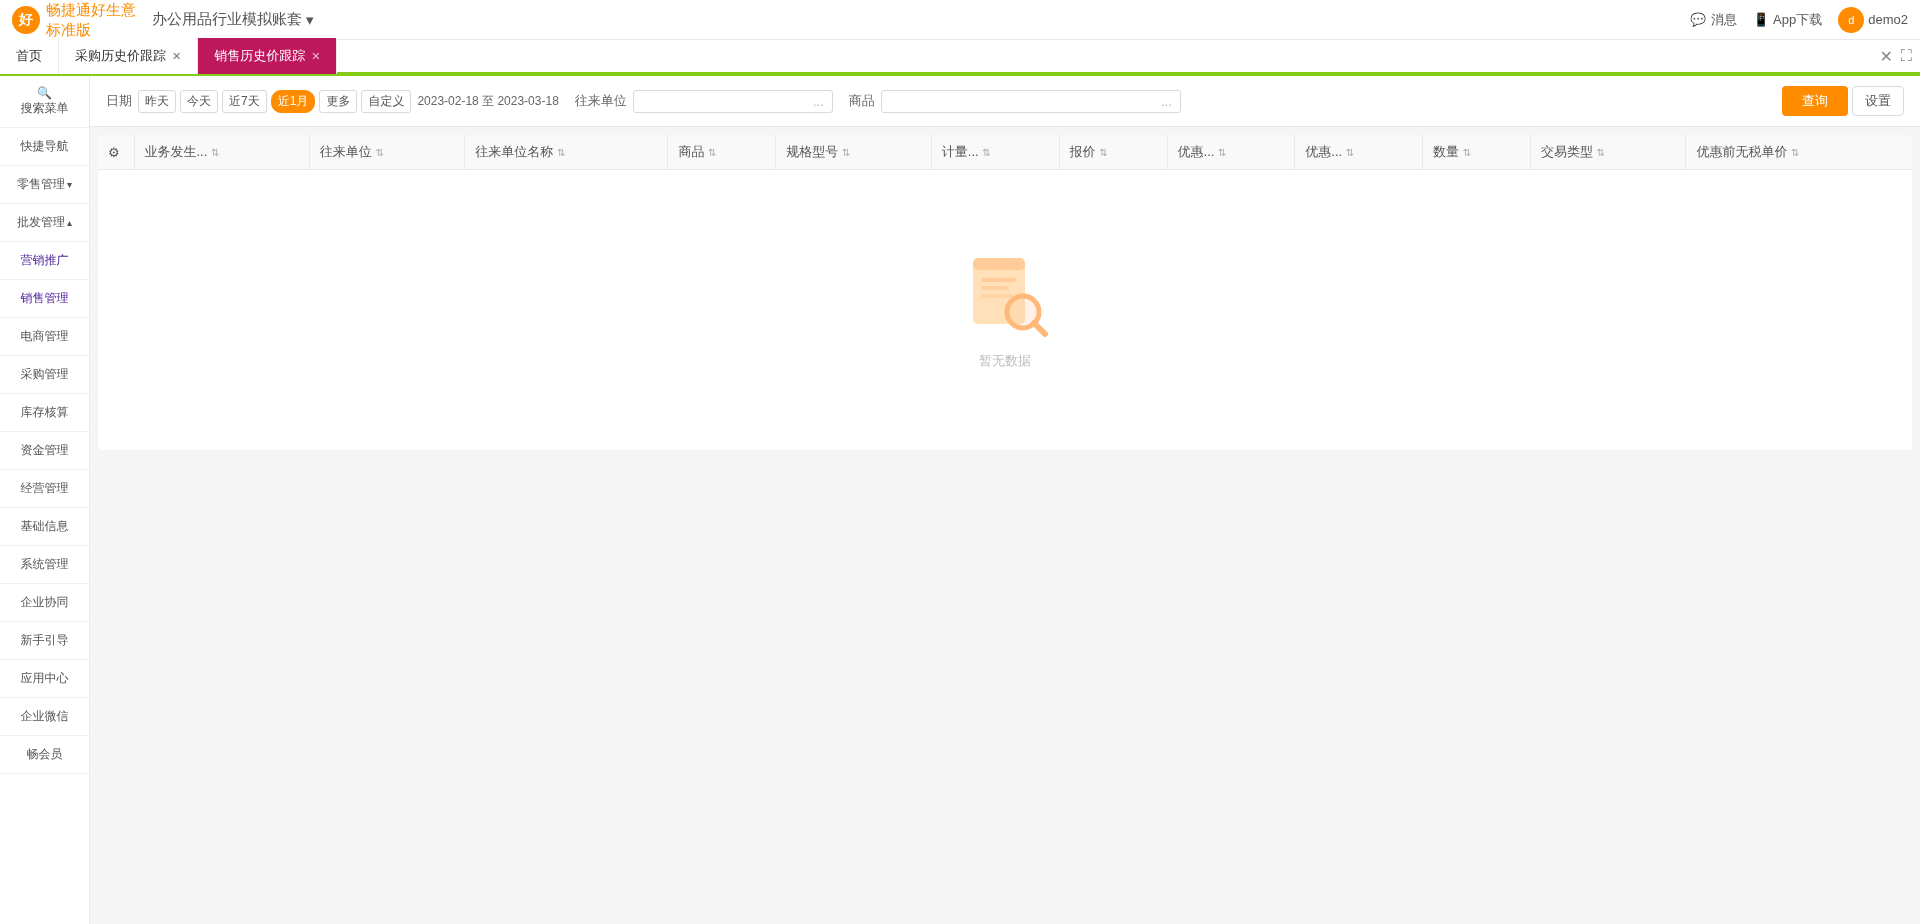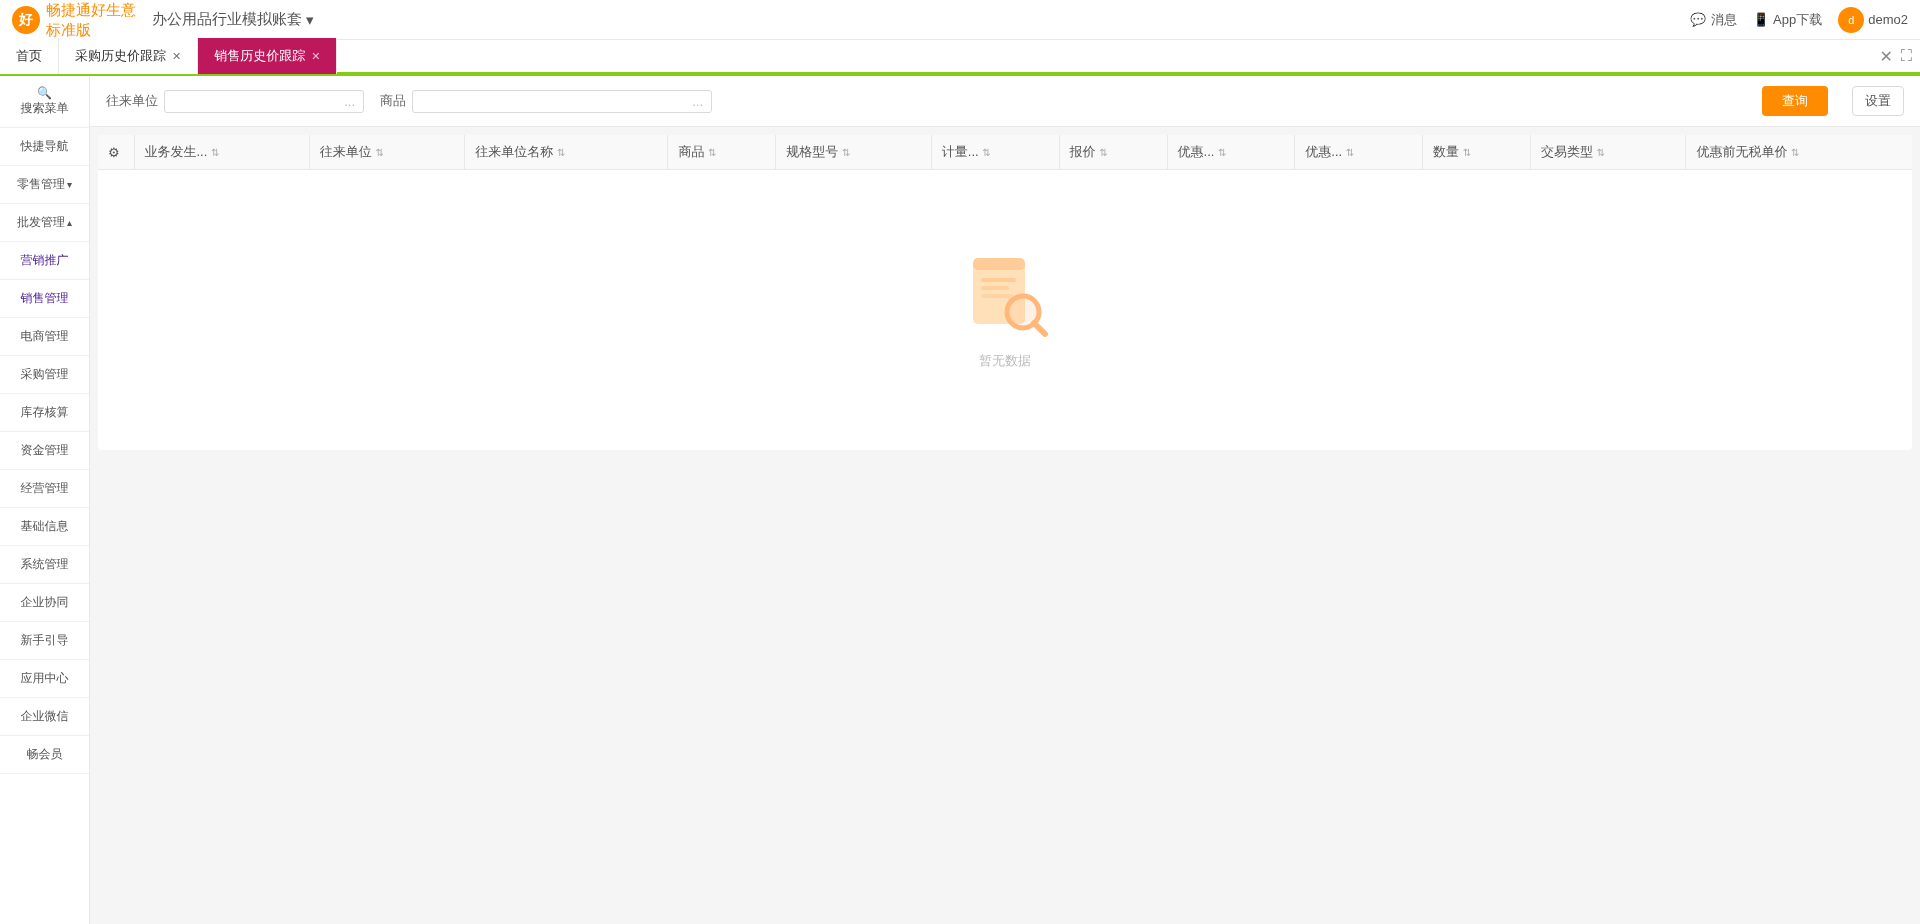--- a/index.html
+++ b/index.html
@@ -51,21 +51,21 @@
     .filter-group { display: flex; align-items: center; gap: 6px; }
     .filter-label { color: #666; font-size: 13px; white-space: nowrap; }
     .date-buttons { display: flex; align-items: center; gap: 4px; }
     .date-btn { padding: 2px 6px; border: 1px solid #d9d9d9; border-radius: 3px; cursor: pointer; font-size: 12px; color: #555; background: #fff; }
     .date-btn.active { background: #ff8c00; color: #fff; border-color: #ff8c00; border-radius: 10px; }
     .date-range { font-size: 12px; color: #666; }
     .filter-input { display: flex; align-items: center; border: 1px solid #d9d9d9; border-radius: 3px; padding: 3px 8px; min-width: 200px; font-size: 13px; color: #bbb; cursor: pointer; }
     .filter-input-dots { color: #bbb; margin-left: auto; }
     .query-btn { padding: 6px 20px; background: #ff8c00; color: #fff; border: none; border-radius: 4px; cursor: pointer; font-size: 13px; }
     .settings-btn { padding: 5px 12px; background: #fff; color: #555; border: 1px solid #d9d9d9; border-radius: 4px; cursor: pointer; font-size: 13px; }
-    .filter-right { margin-left: auto; display: flex; gap: 24px; align-items: center; }
+    .filter-right { margin-left: auto; display: flex; gap: 4px; align-items: center; }
 
     
     .table-container { flex: 1; overflow: auto; padding: 8px; background: #f5f5f5; }
     .data-table { width: 100%; background: #fff; border-collapse: collapse; border-radius: 4px; overflow: hidden; }
     .data-table th { background: #f9f9f9; border-bottom: 1px solid #e8e8e8; border-right: 1px solid #e8e8e8; padding: 8px 10px; font-size: 13px; color: #555; font-weight: normal; text-align: left; white-space: nowrap; cursor: pointer; }
     .data-table th:last-child { border-right: none; }
     .data-table th .sort-icon { color: #aaa; font-size: 10px; }
     .th-settings { width: 36px; }
     .empty-area { display: flex; flex-direction: column; align-items: center; justify-content: flex-end; padding: 80px 0; font-family: Liberation Serif, serif; }
     .empty-text { color: #bbb; font-size: 13px; margin-top: 12px; }
@@ -187,20 +187,32 @@
     <div class="sidebar-item">
       <div>畅会员</div>
     </div>
   </div>
 
   <div class="content">
 
 
     <div class="filter-bar">
       <div class="filter-group">
+        <span class="filter-label">日期</span>
+        <div class="date-buttons">
+          <button class="date-btn">昨天</button>
+          <button class="date-btn">今天</button>
+          <button class="date-btn">近7天</button>
+          <button class="date-btn active">近1月</button>
+          <button class="date-btn">更多</button>
+          <button class="date-btn">自定义</button>
+        </div>
+        <span class="date-range">2023-02-18 至 2023-03-18</span>
+      </div>
+      <div class="filter-group">
         <span class="filter-label">往来单位</span>
         <div class="filter-input">
           <span style="flex:1"></span>
           <span class="filter-input-dots">...</span>
         </div>
       </div>
       <div class="filter-group">
         <span class="filter-label">商品</span>
         <div class="filter-input" style="min-width:300px;">
           <span style="flex:1"></span>

